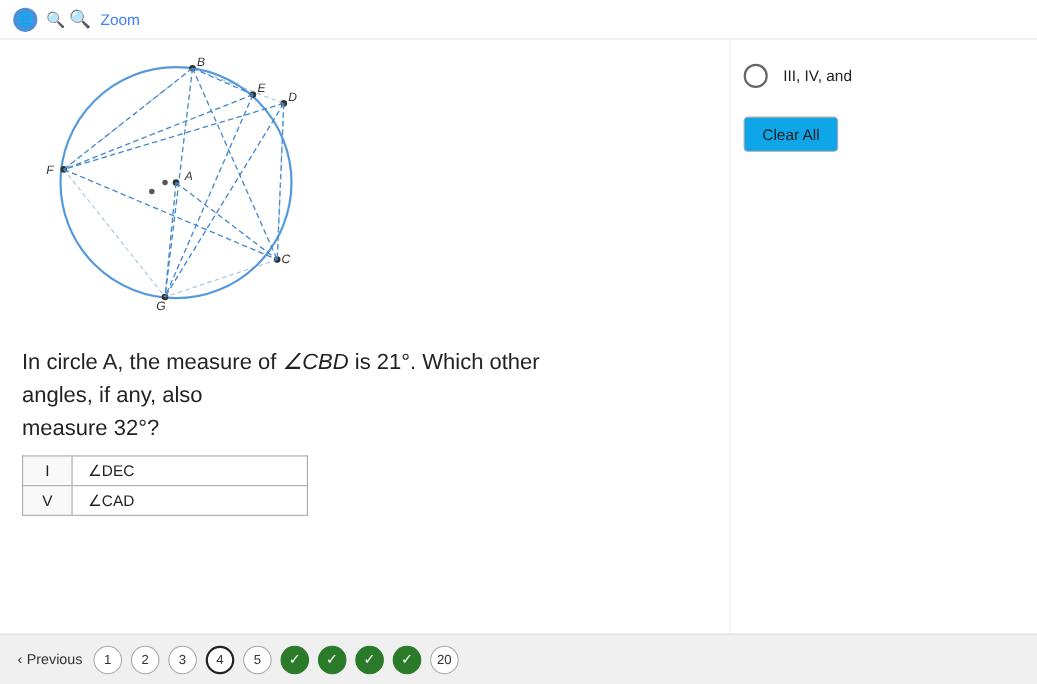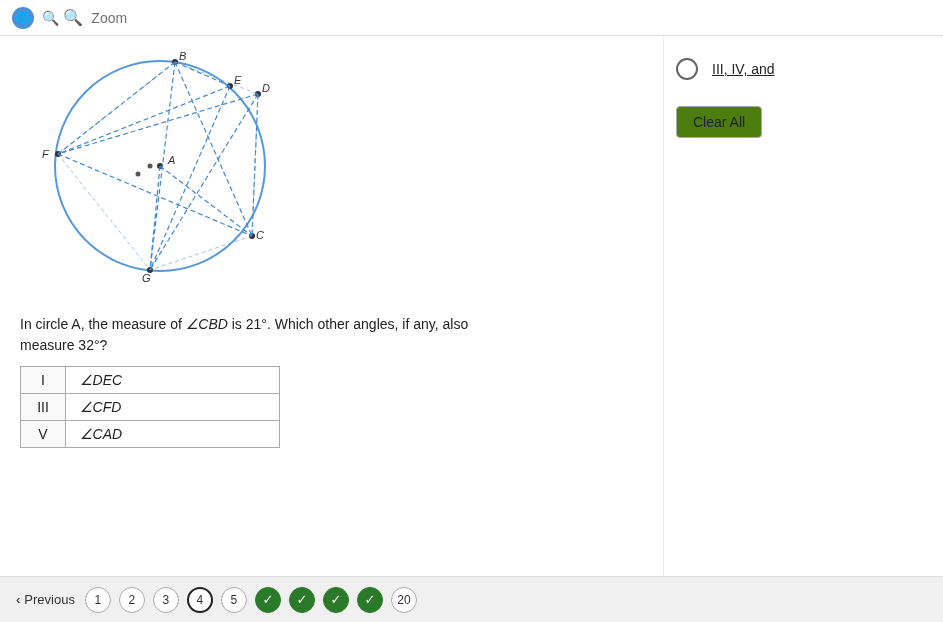--- a/index.html
+++ b/index.html
@@ -38,21 +38,21 @@
       align-items: center;
       gap: 4px;
     }
     .top-bar-search span {
       font-size: 14px;
       color: #555;
       cursor: pointer;
     }
     .zoom-label {
       font-size: 14px;
-      color: #737373;
+      color: #3b82f6;
       font-weight: 500;
       text-align: right;
     }
 
     
     .main-content {
       display: flex;
       width: 100%;
       height: calc(622px - 36px - 46px);
       background: #fff;
@@ -69,21 +69,21 @@
     
     .diagram-container {
       width: 280px;
       height: 260px;
       position: relative;
       margin-bottom: 8px;
     }
 
     
     .question-text {
-      font-size: 14px;
+      font-size: 20px;
       color: #222;
       line-height: 1.5;
       margin-bottom: 10px;
       max-width: 520px;
     }
     .question-text .math {
       font-style: italic;
     }
 
     
@@ -96,21 +96,20 @@
       padding: 5px 14px;
       font-size: 14px;
       color: #222;
     }
     .angle-table td:first-child {
       width: 45px;
       text-align: center;
       background: #f9f9f9;
     }
     .angle-table td .math-angle {
-      font-style: italic;
     }
 
     
     .right-panel {
       width: 280px;
       padding: 16px 12px;
       display: flex;
       flex-direction: column;
       gap: 16px;
       border-left: 1px solid #eee;
@@ -126,25 +125,24 @@
       width: 22px;
       height: 22px;
       border-radius: 50%;
       border: 2px solid #666;
       flex-shrink: 0;
       background: white;
     }
     .answer-label {
       font-size: 14px;
       color: #222;
-      text-decoration: underline;
     }
 
     .clear-all-btn {
-      background: #4d7c0f;
+      background: #0ea5e9;
       border: 1px solid #aaa;
       border-radius: 4px;
       padding: 7px 16px;
       font-size: 14px;
       cursor: pointer;
       align-self: flex-start;
       color: #222;
       margin-top: 4px;
     }
 
@@ -278,24 +276,20 @@
       <span>measure 32°?</span>
     </div>
 
     <table class="angle-table">
       <tbody id="angle-table-body">
       <tr>
             <td>I</td>
             <td><span class="math-angle">∠DEC</span></td>
           </tr>
           <tr>
-            <td>III</td>
-            <td><span class="math-angle">∠CFD</span></td>
-          </tr>
-          <tr>
             <td>V</td>
             <td><span class="math-angle">∠CAD</span></td>
           </tr>
         </tbody>
     </table>
 
   </div>
 
   <div class="right-panel">
 

